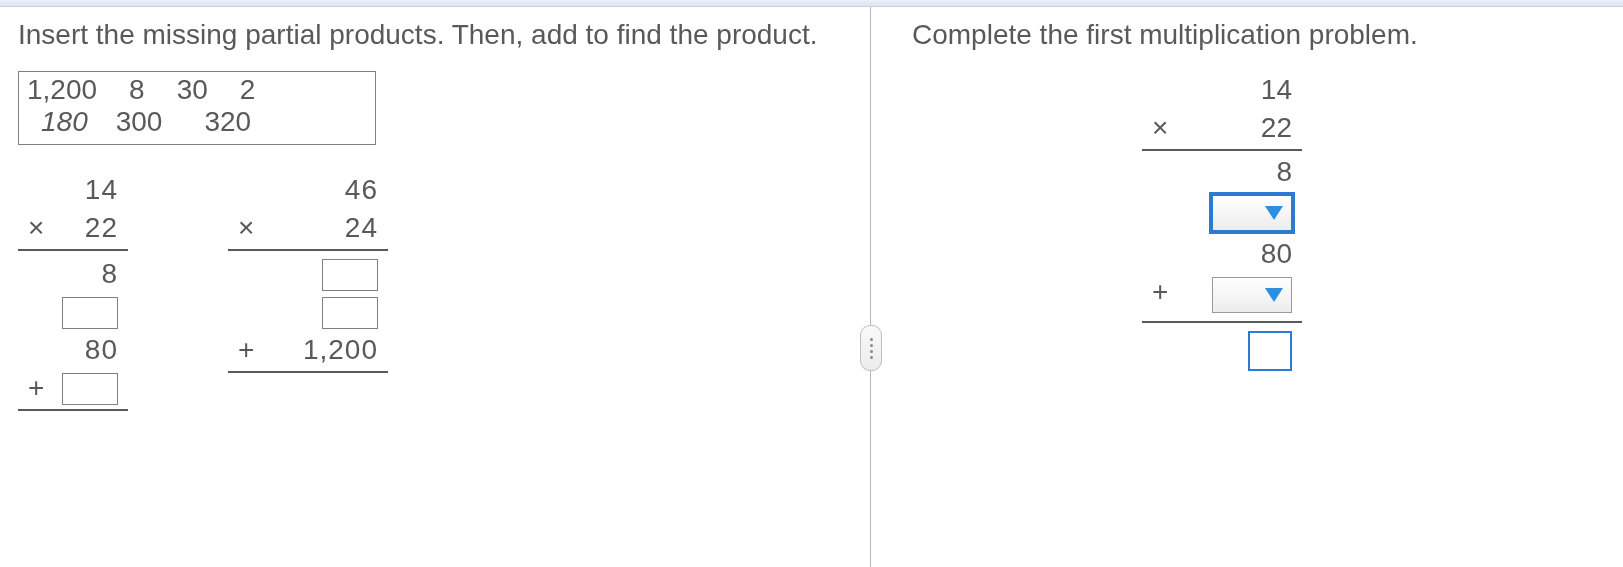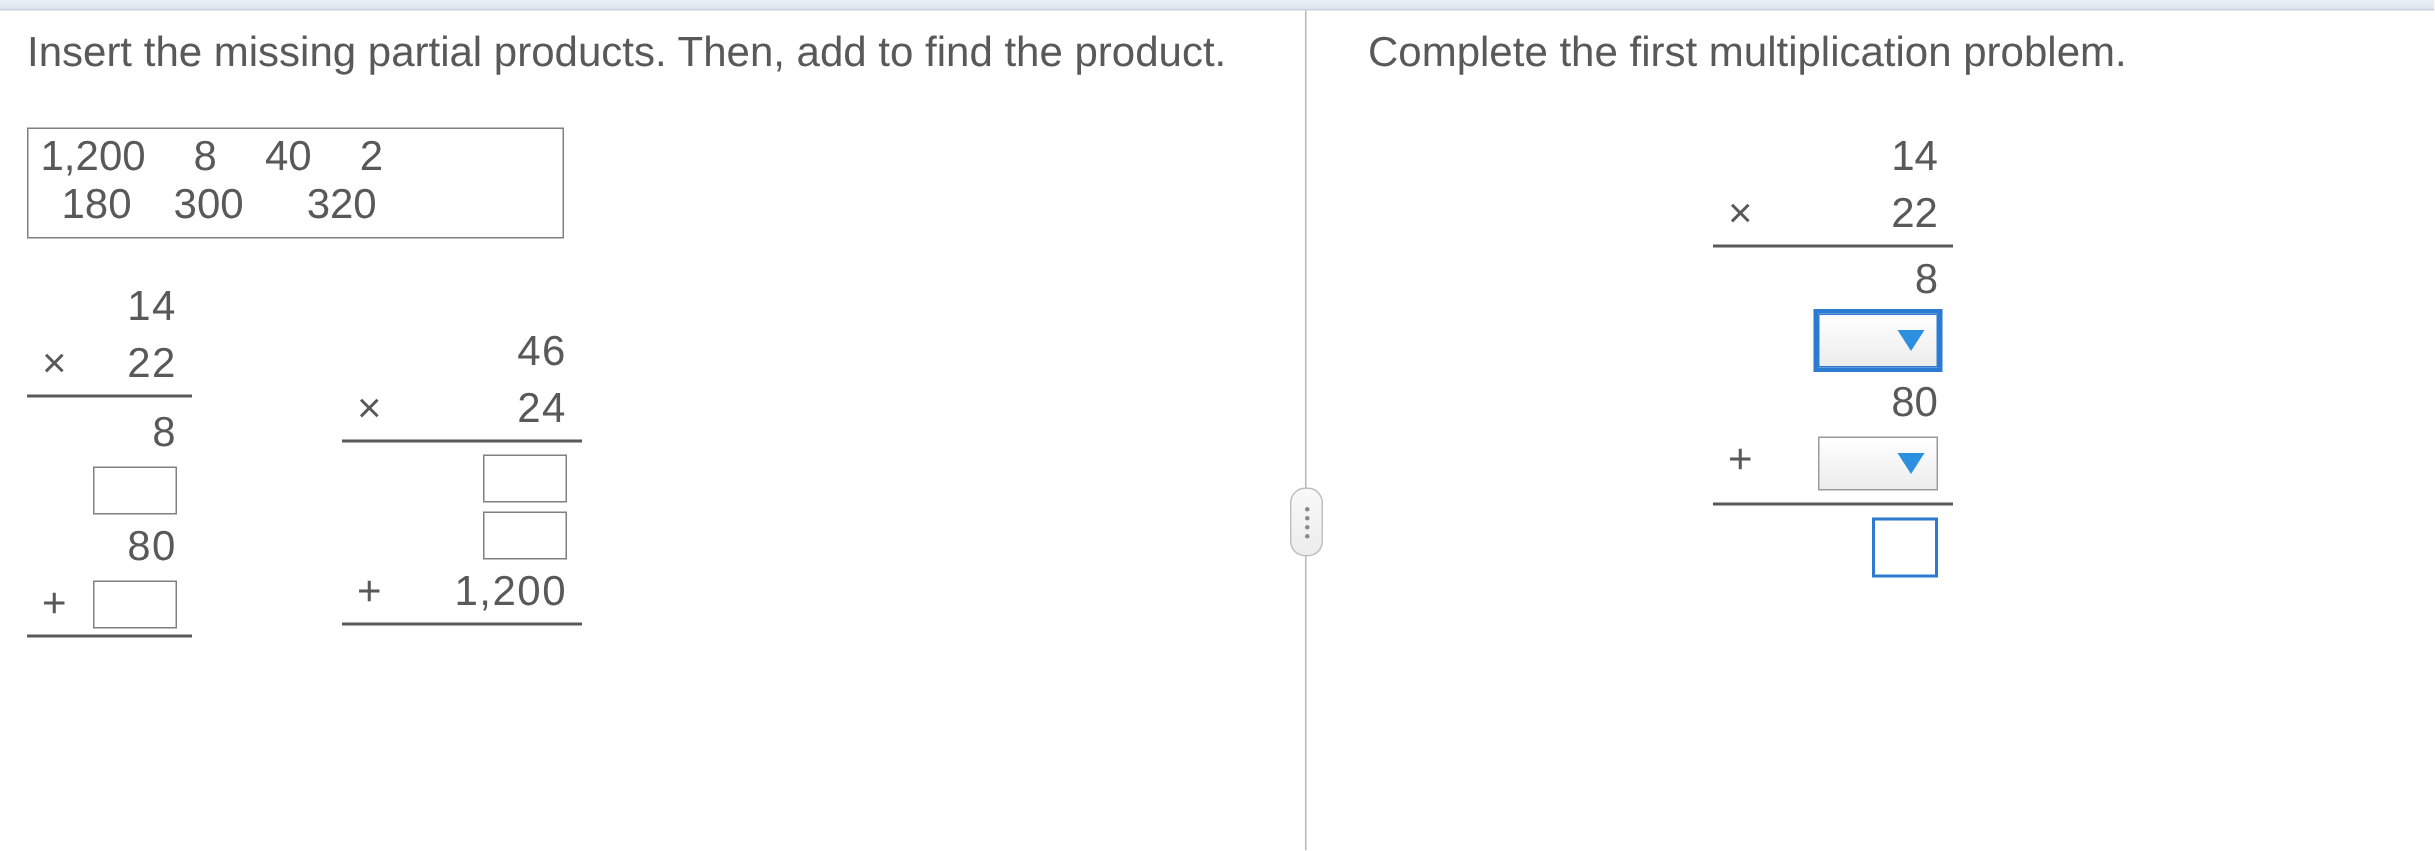--- a/index.html
+++ b/index.html
@@ -62,21 +62,21 @@
     flex-direction: column;
     gap: 3px;
   }
   .splitter-dots div {
     width: 3px; height: 3px;
     background: #8a8a8a;
     border-radius: 50%;
   }
   .instr {
     line-height: 1.3;
-    margin-bottom: 32px;
+    margin-bottom: 18px;
   }
   
   .bank {
     border: 1px solid #808080;
     width: 340px;
     padding: 2px 8px 6px 8px;
     margin-bottom: 26px;
   }
   .bank-row {
     display: flex;
@@ -177,25 +177,25 @@
 
 <div class="wrap">
 
   <div class="left-pane">
     <div class="instr">Insert the missing partial products. Then, add to find the product.</div>
 
     <div class="bank">
       <div class="bank-row">
         <span>1,200</span>
         <span>8</span>
-        <span>40</span>
+        <span>30</span>
         <span>2</span>
       </div>
       <div class="bank-row" style="gap:28px;">
-        <span style="margin-left:14px;">180</span>
+        <span style="margin-left:14px;font-style:italic;">180</span>
         <span>300</span>
         <span style="margin-left:14px;text-align:center;">320</span>
       </div>
     </div>
 
     <div class="stacks">
 
       <div class="stack" style="width:110px;">
         <div class="sline num">
             <span>14</span>
@@ -214,21 +214,21 @@
         <div class="sline num">
             <span>80</span>
           </div>
         <div class="sline">
           <span class="op">+</span>
           <span class="blank-box"></span>
         </div>
         <div class="hr"></div>
       </div>
 
-      <div class="stack" style="width:160px;margin-top:30px;">
+      <div class="stack" style="width:160px;">
         <div class="sline num">
             <span>46</span>
           </div>
         <div class="sline num">
           <span class="op">×</span>
           <span>24</span>
         </div>
         <div class="hr"></div>
         <div class="sline">
             <span class="blank-box"></span>

